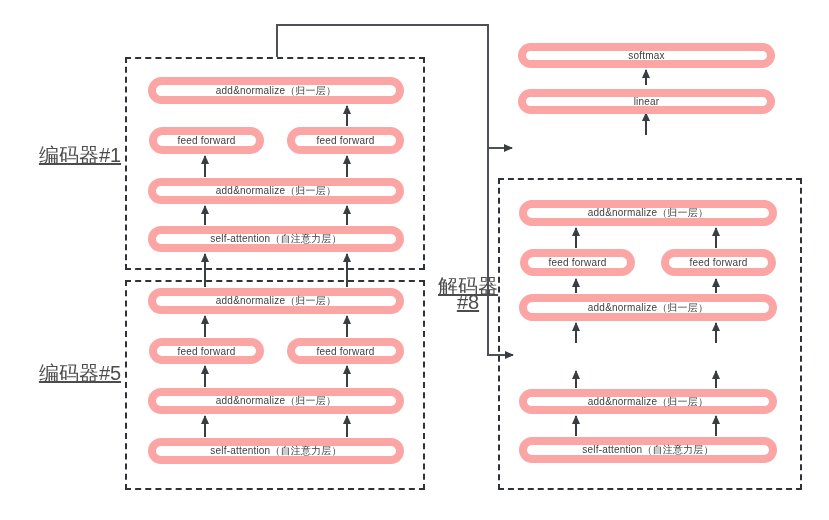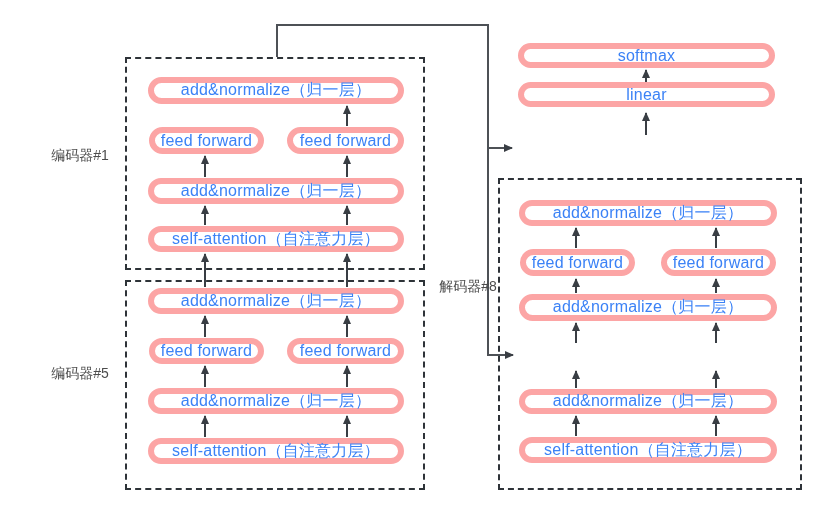--- a/index.html
+++ b/index.html
@@ -6,28 +6,28 @@
   .canvas{
     position:relative;width:829px;height:520px;background:#ffffff;
     font-family:"Liberation Sans",sans-serif;overflow:hidden;
   }
   .block{
     position:absolute;border:2px dashed #2e3338;background:#ffffff;
     box-sizing:border-box;z-index:1;
   }
   svg.overlay{position:absolute;left:0;top:0;z-index:2;pointer-events:none;}
   .node{
-    position:absolute;border:6px solid #fca5a5;background:#ffffff;
+    position:absolute;border:8px solid #fca5a5;background:#ffffff;
     border-radius:14px;box-sizing:border-box;z-index:3;
     display:flex;align-items:center;justify-content:center;
-    font-size:16px;color:#3b82f6;white-space:nowrap;letter-spacing:.2px;
+    font-size:10px;color:#404040;white-space:nowrap;letter-spacing:.2px;
   }
   .side-label{
-    position:absolute;z-index:4;color:#4c4c4c;font-size:14px;
-    text-align:center;line-height:16px;
+    position:absolute;z-index:4;color:#4c4c4c;font-size:20px;
+    text-align:center;line-height:16px;text-decoration:underline;
   }
 </style>
 </head>
 <body>
 
 <div class="canvas">
 
   <div class="block" style="left:125px;top:57px;width:300px;height:213px"></div>
   <div class="block" style="left:125px;top:280px;width:300px;height:210px"></div>
   <div class="block" style="left:498px;top:178px;width:304px;height:312px"></div>
@@ -71,21 +71,21 @@
       <path d="M646,135 L646,113" marker-end="url(#ah)"></path>
     </g>
     <g stroke="#4d5156" stroke-width="2" fill="none">
 
       <path d="M277,57 L277,25 L488,25 L488,355 L513,355" marker-end="url(#ah)"></path>
       <path d="M488,148 L512,148" marker-end="url(#ah)"></path>
     </g>
   </svg>
 
   <div class="node" style="left:518px;top:43px;width:257px;height:25px">softmax</div>
-  <div class="node" style="left:518px;top:82px;width:257px;height:25px">linear</div>
+  <div class="node" style="left:518px;top:89px;width:257px;height:25px">linear</div>
 
   <div class="node" style="left:148px;top:77px;width:256px;height:27px">add&amp;normalize（归一层）</div>
   <div class="node" style="left:149px;top:127px;width:115px;height:27px">feed forward</div>
   <div class="node" style="left:287px;top:127px;width:117px;height:27px">feed forward</div>
   <div class="node" style="left:148px;top:178px;width:256px;height:26px">add&amp;normalize（归一层）</div>
   <div class="node" style="left:148px;top:226px;width:256px;height:26px">self-attention（自注意力层）</div>
 
   <div class="node" style="left:148px;top:288px;width:256px;height:26px">add&amp;normalize（归一层）</div>
   <div class="node" style="left:149px;top:338px;width:115px;height:26px">feed forward</div>
   <div class="node" style="left:287px;top:338px;width:117px;height:26px">feed forward</div>

